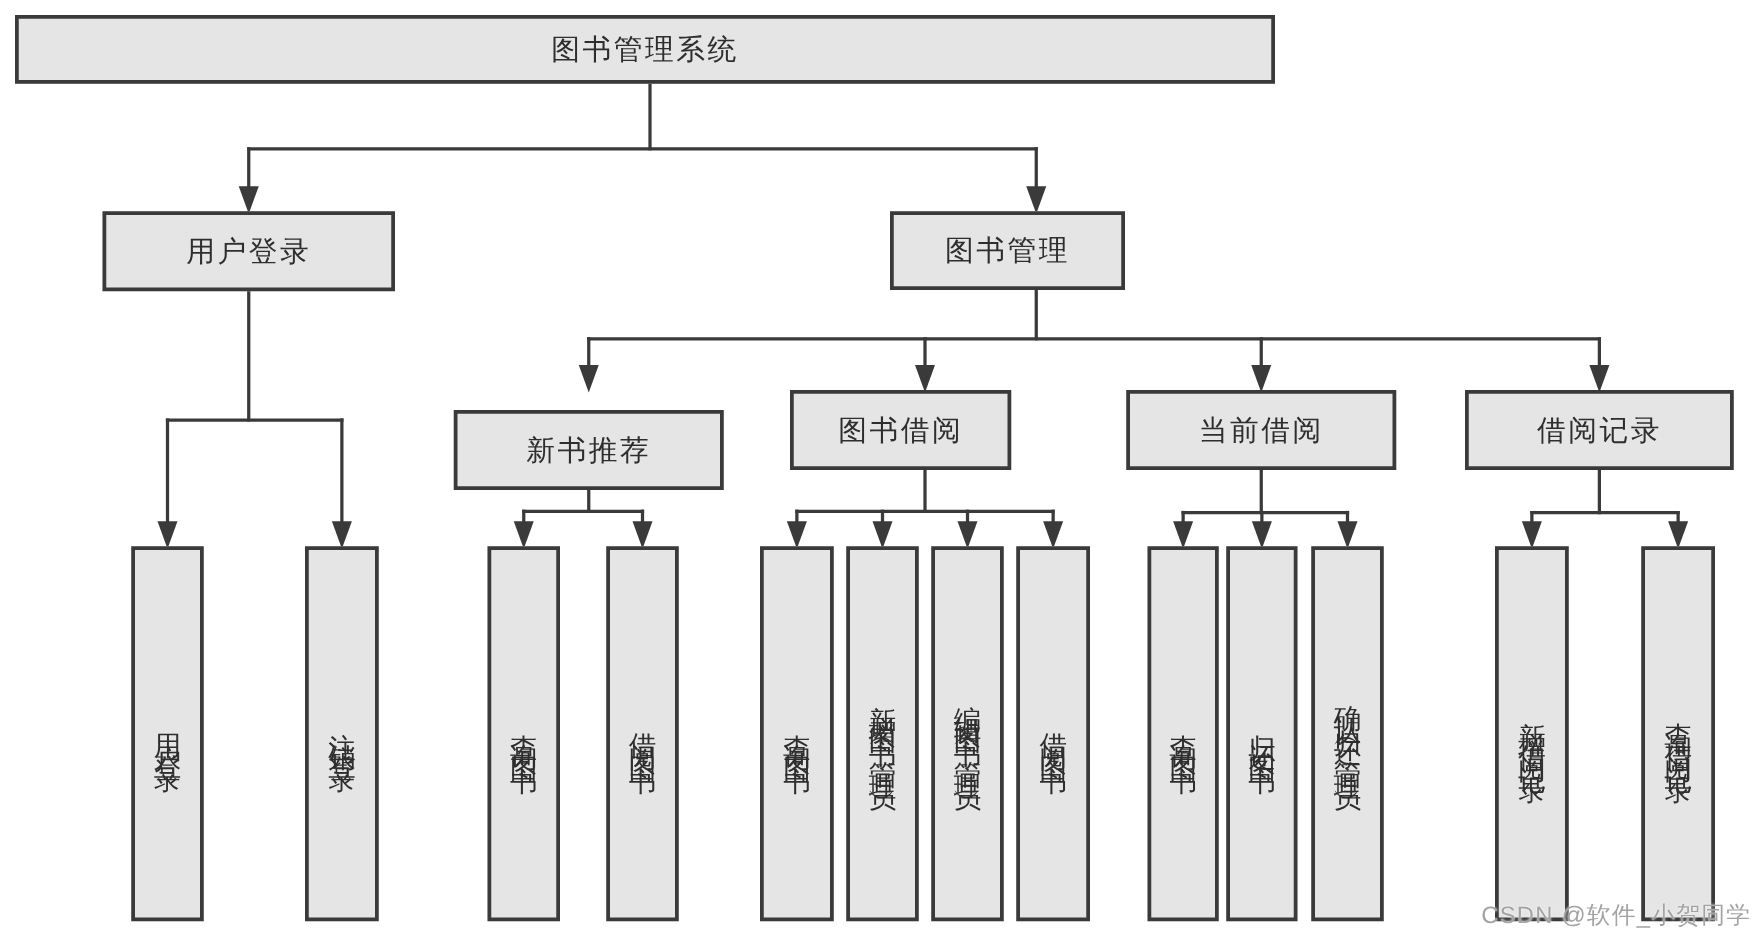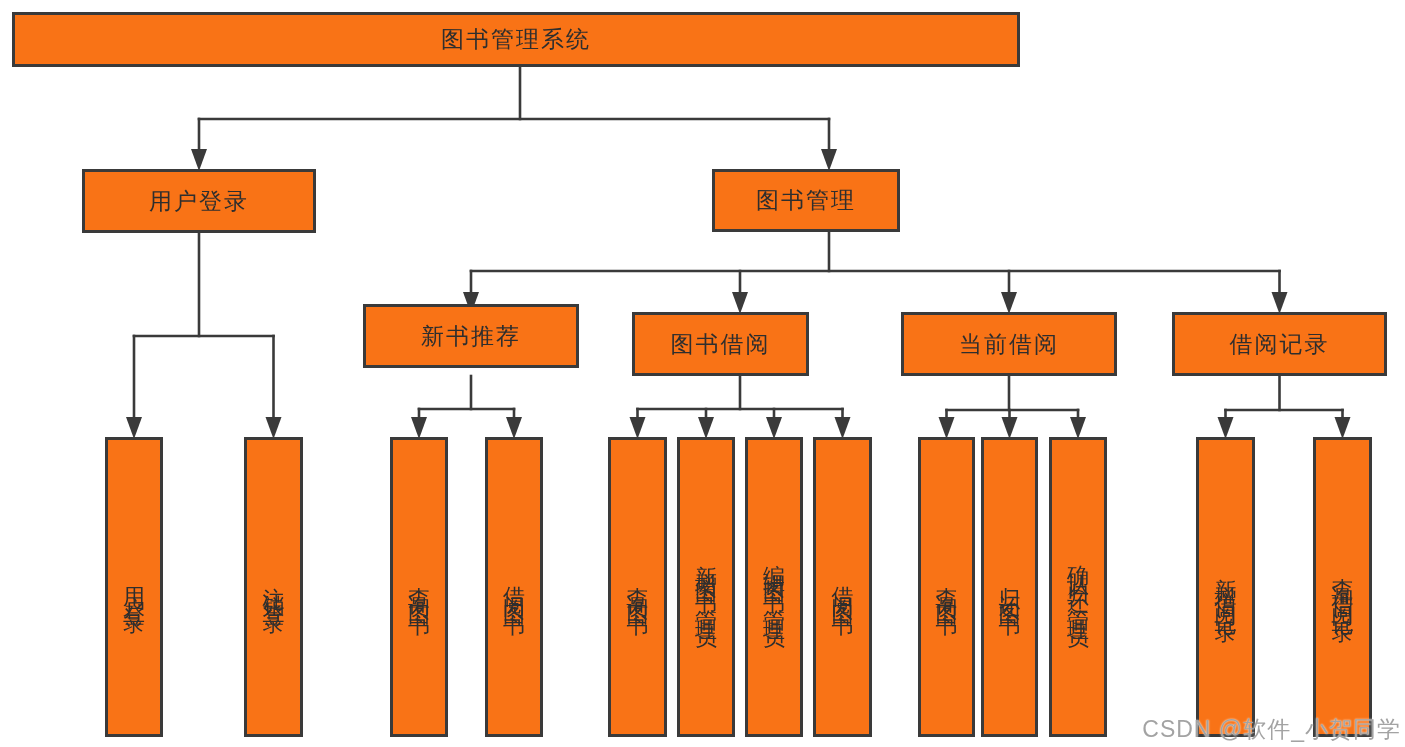--- a/index.html
+++ b/index.html
@@ -7,21 +7,21 @@
     position:relative;
     width:1405px;height:747px;
     background:#ffffff;
     font-family:"Liberation Sans","DejaVu Sans",sans-serif;
     overflow:hidden;
   }
   #edges{position:absolute;left:0;top:0;z-index:1;}
   .node{
     position:absolute;
     box-sizing:border-box;
-    background:#f97316;
+    background:#e5e5e5;
     border:3px solid #3a3a3a;
     display:flex;align-items:center;justify-content:center;
     z-index:2;
   }
   .node .lbl{
     color:#2e2e2e;
     font-size:23px;
     letter-spacing:2px;
     white-space:nowrap;
     line-height:1;
@@ -30,21 +30,21 @@
     writing-mode:vertical-rl;
     text-orientation:mixed;
     font-size:22px;
     letter-spacing:9px;
     white-space:nowrap;
   }
   .watermark{
     position:absolute;
     right:4px;
     bottom:2px;
-    font-size:23px;
+    font-size:19px;
     color:#a3a3a3;
     text-shadow:0 0 2px #ffffff;
     z-index:3;
     letter-spacing:1px;
   }
 </style>
 </head>
 <body>
 
 <div id="stage">
@@ -111,21 +111,21 @@
     </div>
     <div class="node vertical" style="left: 105px; top: 437px; width: 58px; height: 300px; border-color: rgb(58, 58, 58);">
       <span class="lbl" style="color: rgb(46, 46, 46);">用户登录</span>
     </div>
     <div class="node vertical" style="left: 244px; top: 437px; width: 59px; height: 300px; border-color: rgb(58, 58, 58);">
       <span class="lbl" style="color: rgb(46, 46, 46);">注销登录</span>
     </div>
     <div class="node" style="left: 712px; top: 169px; width: 188px; height: 63px; border-color: rgb(58, 58, 58);">
       <span class="lbl" style="color: rgb(46, 46, 46);">图书管理</span>
     </div>
-    <div class="node" style="left: 363px; top: 304px; width: 216px; height: 64px; border-color: rgb(58, 58, 58);">
+    <div class="node" style="left: 363px; top: 328px; width: 216px; height: 64px; border-color: rgb(58, 58, 58);">
       <span class="lbl" style="color: rgb(46, 46, 46);">新书推荐</span>
     </div>
     <div class="node vertical" style="left: 390px; top: 437px; width: 58px; height: 300px; border-color: rgb(58, 58, 58);">
       <span class="lbl" style="color: rgb(46, 46, 46);">查询图书</span>
     </div>
     <div class="node vertical" style="left: 485px; top: 437px; width: 58px; height: 300px; border-color: rgb(58, 58, 58);">
       <span class="lbl" style="color: rgb(46, 46, 46);">借阅图书</span>
     </div>
     <div class="node" style="left: 632px; top: 312px; width: 177px; height: 64px; border-color: rgb(58, 58, 58);">
       <span class="lbl" style="color: rgb(46, 46, 46);">图书借阅</span>

